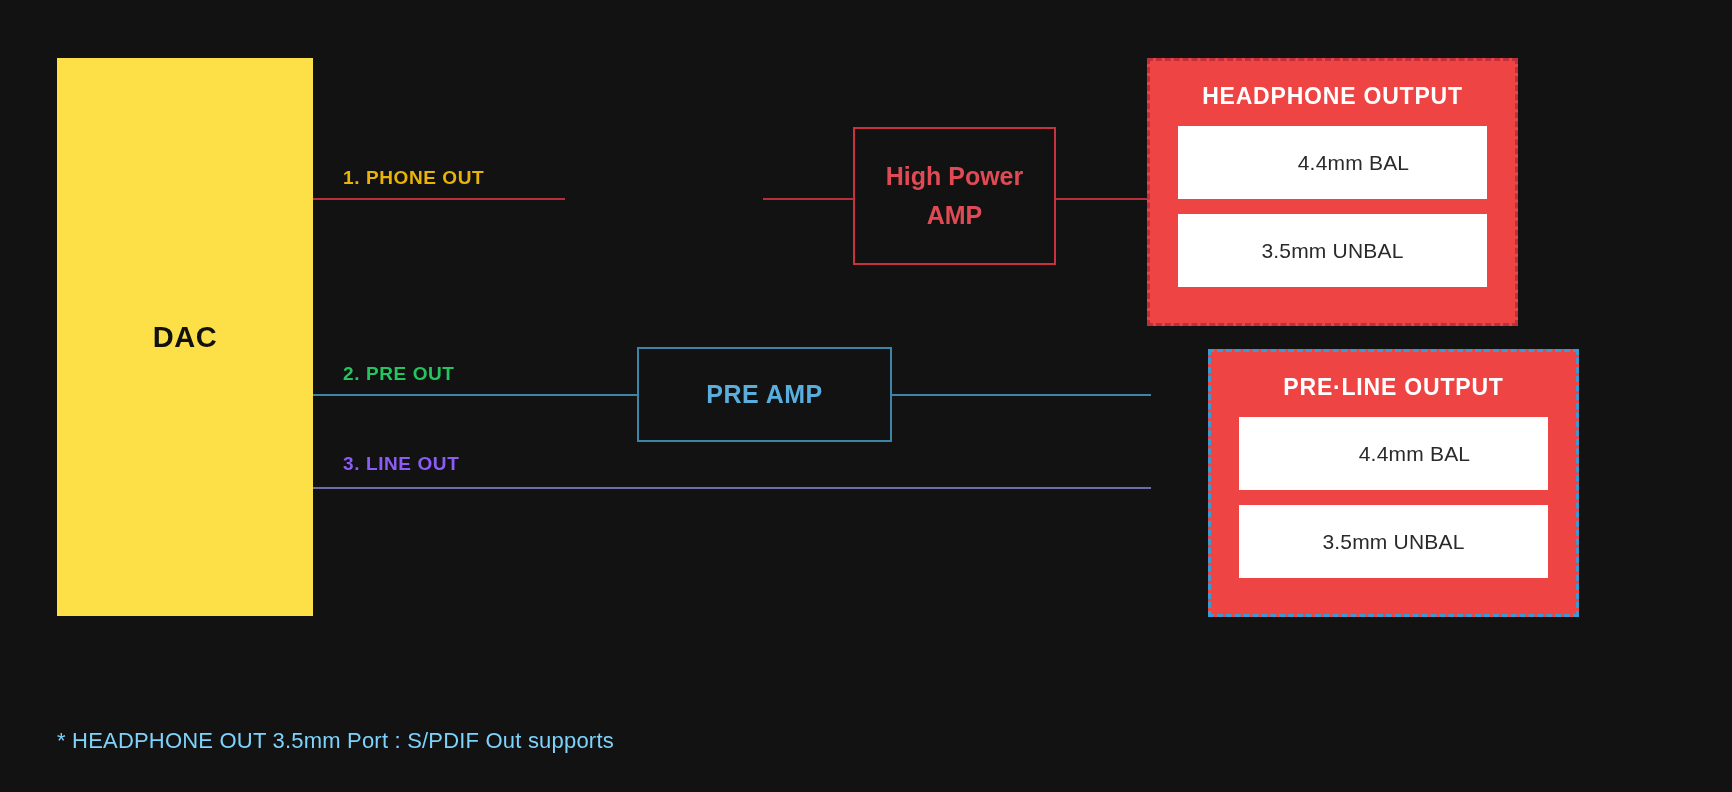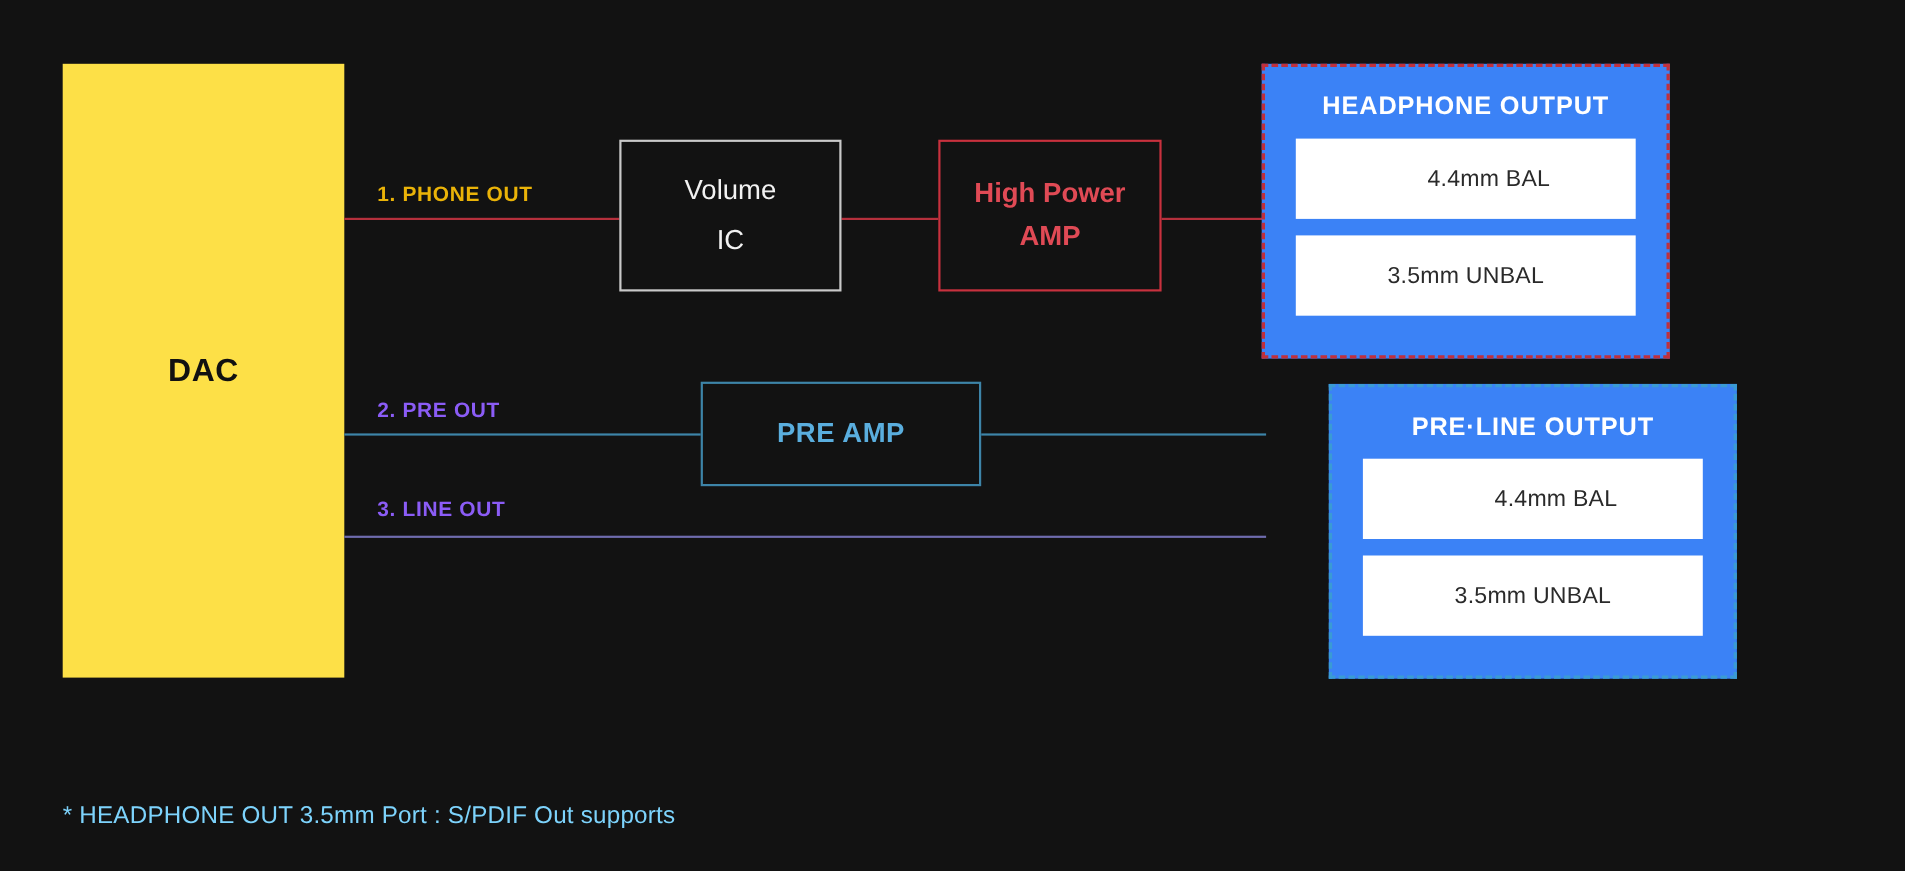--- a/index.html
+++ b/index.html
@@ -98,21 +98,21 @@
     color: #5aaede;
     font-size: 25px;
     font-weight: bold;
     letter-spacing: 0.5px;
   }
 
   
   .out-group {
     position: absolute;
     box-sizing: border-box;
-    background: #3b82f6;
+    background: #ef4444;
   }
   .out-group.headphone {
     left: 1147px;
     top: 58px;
     width: 371px;
     height: 268px;
     border: 3px dashed #c0303c;
   }
   .out-group.preline {
     left: 1208px;
@@ -167,34 +167,30 @@
   </div>
 
   <div class="path-label" style="left:343px; top:167px; color:#eab308;">1. PHONE OUT</div>
 
   <div class="hline" style="left:313px; top:198px; width:252px; background:#b5303c;"></div>
 
   <div class="hline" style="left:763px; top:198px; width:92px; background:#b5303c;"></div>
 
   <div class="hline" style="left:1054px; top:198px; width:97px; background:#b5303c;"></div>
 
-  <div class="path-label" style="left:343px; top:363px; color:#8b5cf6;">2. PRE OUT</div>
+  <div class="path-label" style="left:343px; top:363px; color:#22c55e;">2. PRE OUT</div>
 
   <div class="hline" style="left:313px; top:394px; width:326px; background:#3d84a8;"></div>
 
   <div class="hline" style="left:890px; top:394px; width:261px; background:#3d84a8;"></div>
 
   <div class="path-label" style="left:343px; top:453px; color:#8b5cf6;">3. LINE OUT</div>
 
   <div class="hline" style="left:313px; top:487px; width:838px; background:#6f6cae;"></div>
 
-  <div class="mid-box volume-ic">
-    <span class="mid-text">Volume</span>
-    <span class="mid-text">IC</span>
-  </div>
 
   <div class="mid-box high-power">
     <span class="mid-text">High Power</span>
     <span class="mid-text">AMP</span>
   </div>
 
   <div class="mid-box pre-amp">
     <span class="mid-text">PRE AMP</span>
   </div>
 

